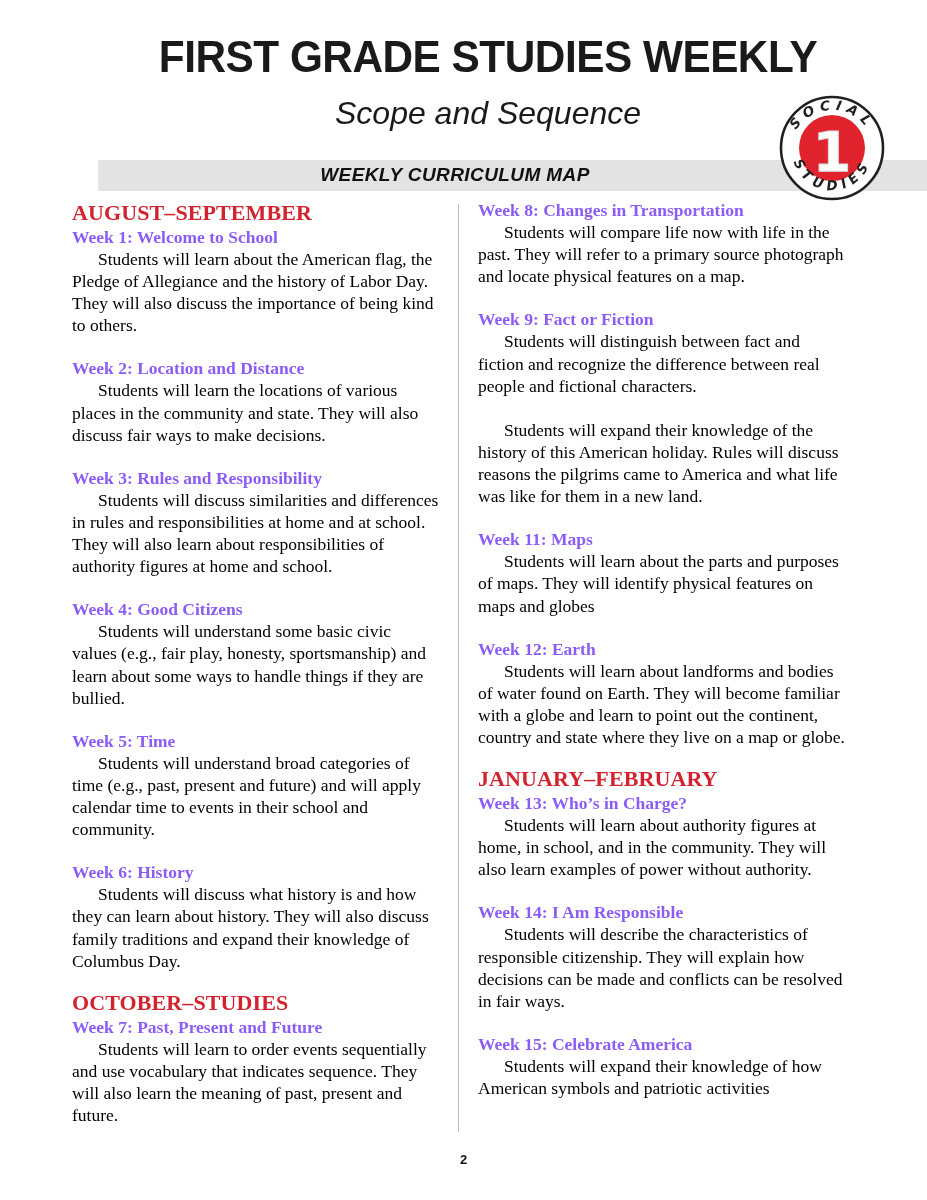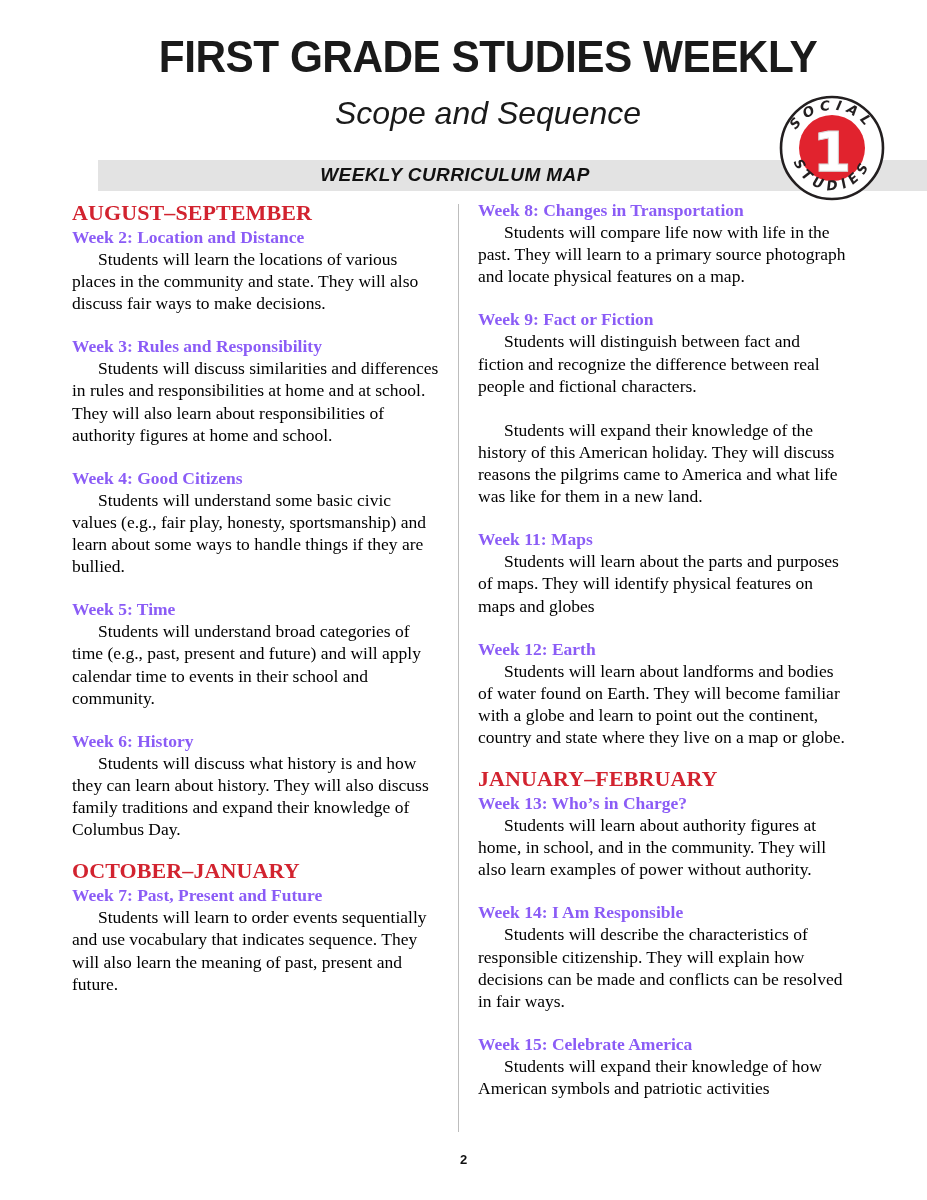--- a/index.html
+++ b/index.html
@@ -188,56 +188,60 @@
       <text x="56" y="79" text-anchor="middle" font-family="DejaVu Sans, Liberation Sans, sans-serif" font-size="56" font-weight="bold" fill="#ffffff" stroke="#d8d8d8" stroke-width="1">1</text>
     </svg>
   </div>
 </div>
 
 <div class="columns">
   <div class="col-divider"></div>
   <div class="col col-left" id="col-left">
       <div class="season-heading">AUGUST–SEPTEMBER</div>
       <div class="week-block">
+        <div class="week-title">Week 1: Welcome to School</div>
+        <div class="week-body">Students will learn about the American flag, the Pledge of Allegiance and the history of Labor Day. They will also discuss the importance of being kind to others.</div>
+      </div>
+      <div class="week-block">
         <div class="week-title">Week 2: Location and Distance</div>
         <div class="week-body">Students will learn the locations of various places in the community and state. They will also discuss fair ways to make decisions.</div>
       </div>
       <div class="week-block">
         <div class="week-title">Week 3: Rules and Responsibility</div>
         <div class="week-body">Students will discuss similarities and differences in rules and responsibilities at home and at school. They will also learn about responsibilities of authority figures at home and school.</div>
       </div>
       <div class="week-block">
         <div class="week-title">Week 4: Good Citizens</div>
         <div class="week-body">Students will understand some basic civic values (e.g., fair play, honesty, sportsmanship) and learn about some ways to handle things if they are bullied.</div>
       </div>
       <div class="week-block">
         <div class="week-title">Week 5: Time</div>
         <div class="week-body">Students will understand broad categories of time (e.g., past, present and future) and will apply calendar time to events in their school and community.</div>
       </div>
       <div class="week-block tight">
         <div class="week-title">Week 6: History</div>
         <div class="week-body">Students will discuss what history is and how they can learn about history. They will also discuss family traditions and expand their knowledge of Columbus Day.</div>
       </div>
-      <div class="season-heading spaced">OCTOBER–JANUARY</div>
+      <div class="season-heading spaced">OCTOBER–STUDIES</div>
       <div class="week-block last">
         <div class="week-title">Week 7: Past, Present and Future</div>
         <div class="week-body">Students will learn to order events sequentially and use vocabulary that indicates sequence. They will also learn the meaning of past, present and future.</div>
       </div>
     </div>
   <div class="col col-right" id="col-right">
       <div class="week-block">
         <div class="week-title">Week 8: Changes in Transportation</div>
-        <div class="week-body">Students will compare life now with life in the past. They will learn to a primary source photograph and locate physical features on a map.</div>
+        <div class="week-body">Students will compare life now with life in the past. They will refer to a primary source photograph and locate physical features on a map.</div>
       </div>
       <div class="week-block">
         <div class="week-title">Week 9: Fact or Fiction</div>
         <div class="week-body">Students will distinguish between fact and fiction and recognize the difference between real people and fictional characters.</div>
       </div>
       <div class="week-block">
-        <div class="week-body">Students will expand their knowledge of the history of this American holiday. They will discuss reasons the pilgrims came to America and what life was like for them in a new land.</div>
+        <div class="week-body">Students will expand their knowledge of the history of this American holiday. Rules will discuss reasons the pilgrims came to America and what life was like for them in a new land.</div>
       </div>
       <div class="week-block">
         <div class="week-title">Week 11: Maps</div>
         <div class="week-body">Students will learn about the parts and purposes of maps. They will identify physical features on maps and globes</div>
       </div>
       <div class="week-block tight">
         <div class="week-title">Week 12: Earth</div>
         <div class="week-body">Students will learn about landforms and bodies of water found on Earth. They will become familiar with a globe and learn to point out the continent, country and state where they live on a map or globe.</div>
       </div>
       <div class="season-heading spaced">JANUARY–FEBRUARY</div>

